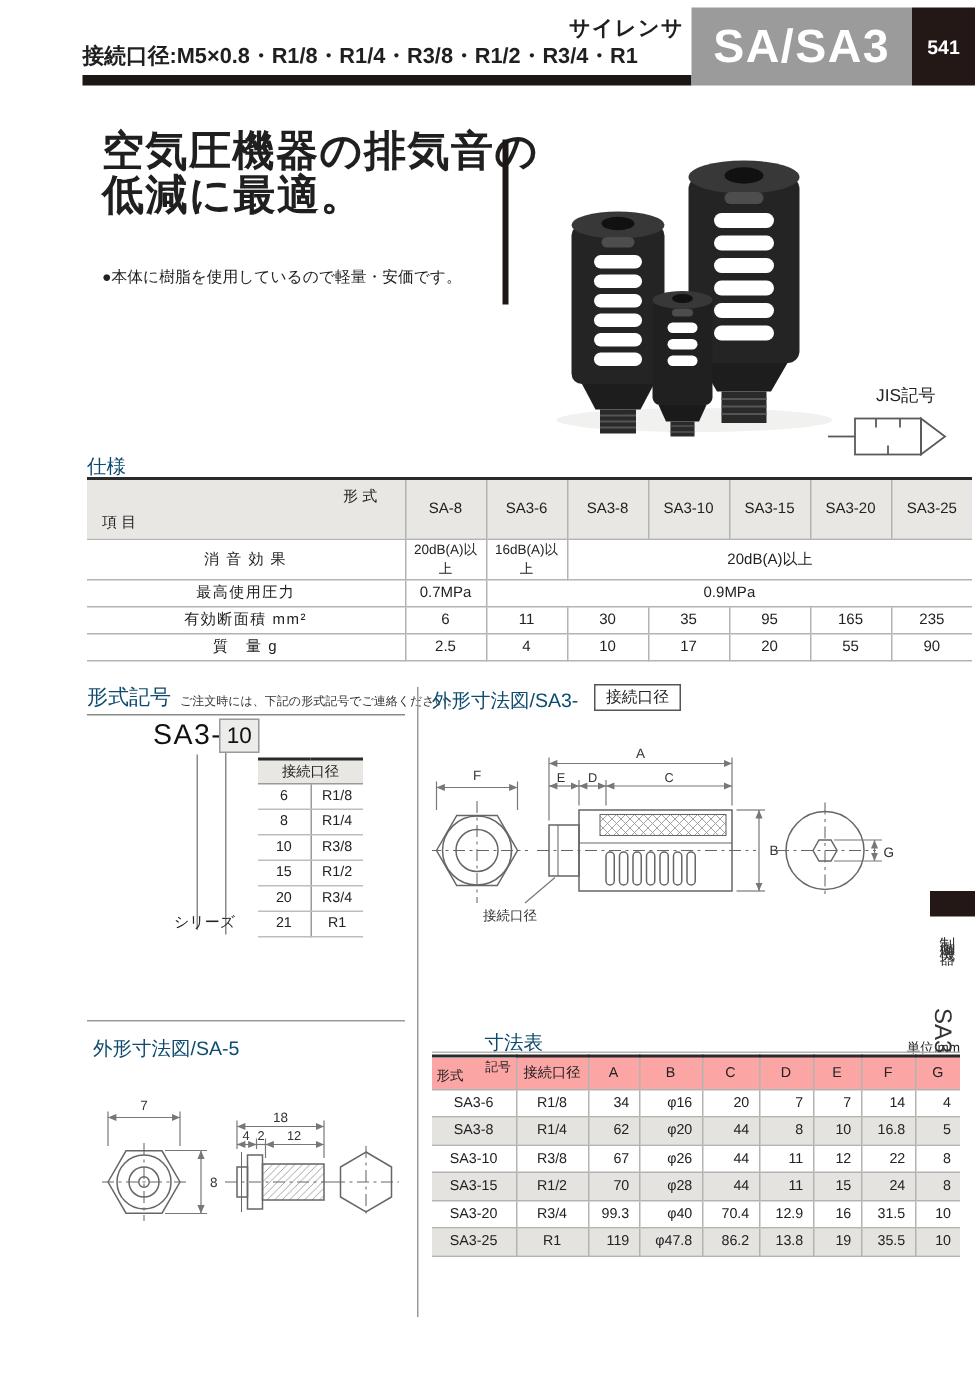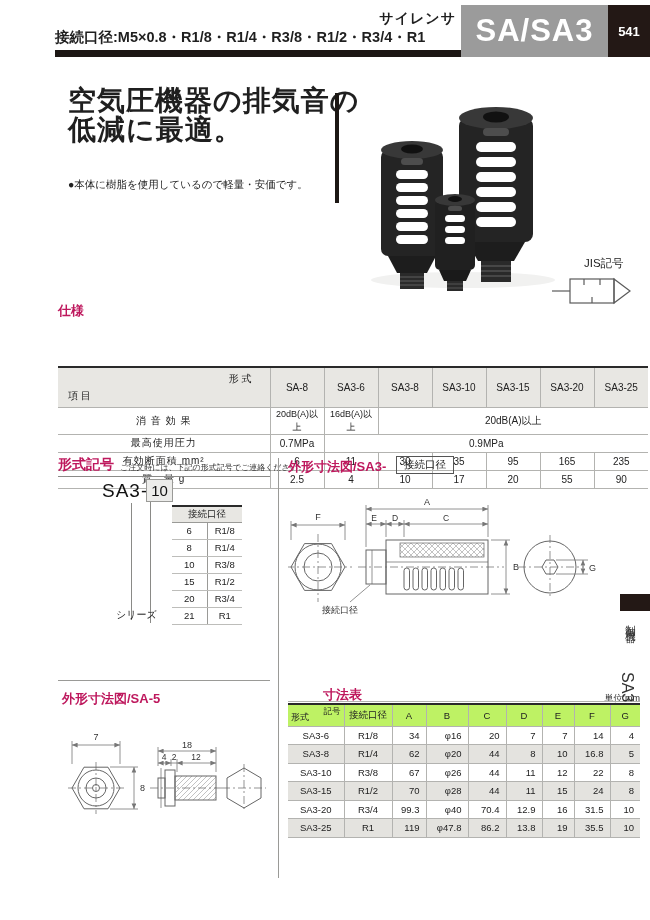--- a/index.html
+++ b/index.html
@@ -22,25 +22,25 @@
   
   .headline { left:68px; top:86px; font-size:28px; font-weight:bold; line-height:29px; letter-spacing:1px; }
   .intro-rule { left:335px; top:93px; width:4px; height:110px; background:#1c1714; }
   .bullet { left:68px; top:178px; font-size:10.5px; color:#222; }
 
   .photo { left:363px; top:90px; }
   .jis-label { left:584px; top:256px; font-size:11.5px; color:#222; }
   .jis-sym { left:550px; top:272px; }
 
   
-  .sec-title { font-size:13px; font-weight:bold; color:#be185d; }
+  .sec-title { font-size:13px; font-weight:normal; color:#0c4a6e; }
   .small-note { font-size:8px; color:#333; }
 
   
-  .spec-wrap { left:58px; top:318px; width:590px;margin-top:48px; }
+  .spec-wrap { left:58px; top:318px; width:590px; }
   table { border-collapse:collapse; table-layout:fixed; }
   .spec-table { width:590px; font-size:10px; border-top:2px solid #2a2a2a; border-bottom:1.5px solid #777; }
   .spec-table th, .spec-table td { border:1px solid #b3b3b0; text-align:center; height:18px; padding:0 2px; font-weight:normal; color:#222; }
   .spec-table th { background:#e8e7e3; height:40px; }
   .spec-table th:first-child, .spec-table td:first-child { border-left:none; }
   .spec-table th:last-child, .spec-table td:last-child { border-right:none; }
   .corner-cell { position:relative; padding:0; background:#e8e7e3;
     background-image:linear-gradient(to bottom right, transparent calc(50% - 0.6px), #8a8a87 calc(50% - 0.6px), #8a8a87 calc(50% + 0.6px), transparent calc(50% + 0.6px)); }
   .corner-top { position:absolute; right:18px; top:4px; font-size:10px; }
   .corner-bottom { position:absolute; left:10px; bottom:4px; font-size:10px; }
@@ -74,21 +74,21 @@
   .sa5-svg { left:58px; top:710px; }
   svg text { font-family:"Liberation Sans","DejaVu Sans",sans-serif; }
 
   
   .dt-title { left:288px; top:686px;margin-left:35px; }
   .dt-unit { left:560px; top:692px; width:80px; text-align:right; font-size:9px; color:#222; }
   .dt-hr { left:288px; top:701px; width:352px; height:1px; background:#b3b3b0; }
   .dims-wrap { left:288px; top:703px; }
   .dims-table { width:352px; font-size:9.5px; border-top:2px solid #2a2a2a; border-bottom:1.5px solid #777; }
   .dims-table th, .dims-table td { border:1px solid #b3b3b0; height:18.5px; padding:0 6px 0 0; font-weight:normal; color:#222; text-align:right; }
-  .dims-table th { background:#bef264; height:22px; text-align:center; padding:0; }
+  .dims-table th { background:#fca5a5; height:22px; text-align:center; padding:0; }
   .dims-table th:first-child, .dims-table td:first-child { border-left:none; }
   .dims-table th:last-child, .dims-table td:last-child { border-right:none; }
   .dims-table td.c { text-align:center; padding:0; }
   .dims-table tr.shade td { background:#e4e3df; }
   .dt-corner { position:relative; padding:0;
     background-image:linear-gradient(to bottom right, transparent calc(50% - 0.6px), #8a8a87 calc(50% - 0.6px), #8a8a87 calc(50% + 0.6px), transparent calc(50% + 0.6px)), linear-gradient(#e8e7e3,#e8e7e3); }
   .dt-corner-top { position:absolute; right:3px; top:1px; font-size:8.5px; }
   .dt-corner-bottom { position:absolute; left:3px; bottom:2px; font-size:9px; }
 
   

